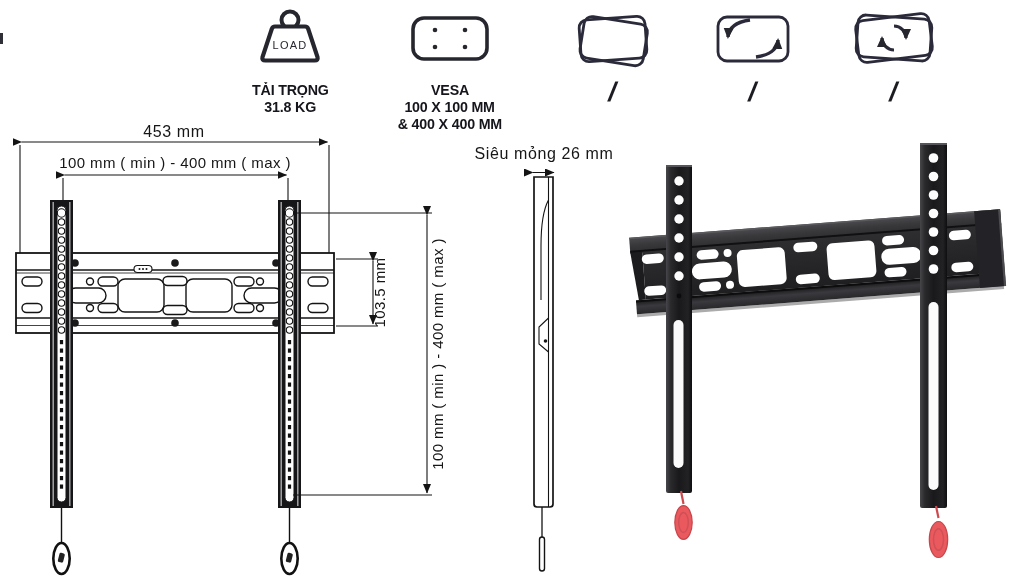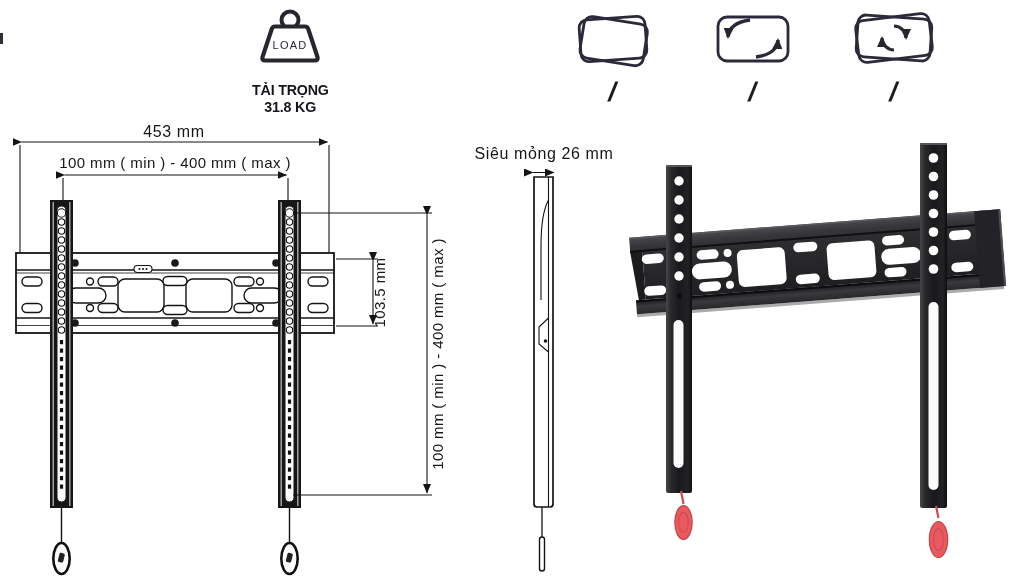--- a/index.html
+++ b/index.html
@@ -42,20 +42,34 @@
       <svg width="74" height="60">
         <circle cx="37" cy="12" r="8.5" fill="none" stroke="#26262f" stroke-width="4"></circle>
         <path d="M22,18.5 Q19.5,18.5 18.8,21 L9.5,49 Q8.6,52.5 12.3,52.5 L61.7,52.5 Q65.4,52.5 64.5,49 L55.2,21 Q54.5,18.5 52,18.5 Z" fill="#ffffff" stroke="#26262f" stroke-width="4.2"></path>
         <text x="37" y="41" text-anchor="middle" font-size="11" letter-spacing="1.2" fill="#26262f" font-family="Liberation Sans, sans-serif">LOAD</text>
       </svg>
     </div>
     <div class="feature-label">TẢI TRỌNG</div>
     <div class="feature-label" style="margin-top:0">31.8 KG</div>
   </div>
 
+  <div class="feature" style="left:375px">
+    <div class="icon-slot">
+      <svg width="80" height="47">
+        <rect x="3" y="3" width="74" height="41" rx="11" fill="none" stroke="#26262f" stroke-width="3.6"></rect>
+        <circle cx="25" cy="15" r="2.3" fill="#26262f"></circle>
+          <circle cx="55" cy="15" r="2.3" fill="#26262f"></circle>
+        <circle cx="25" cy="32" r="2.3" fill="#26262f"></circle>
+          <circle cx="55" cy="32" r="2.3" fill="#26262f"></circle>
+      </svg>
+    </div>
+    <div class="feature-label">VESA</div>
+    <div class="feature-label" style="margin-top:0">100 X 100 MM</div>
+    <div class="feature-label" style="margin-top:0">&amp; 400 X 400 MM</div>
+  </div>
 
   <div class="feature" style="left:538px">
     <div class="icon-slot">
       <svg width="86" height="66">
         <g transform="rotate(-4 43 34)">
             <rect x="10" y="13" width="66" height="42" rx="8" fill="none" stroke="#2a2a3a" stroke-width="2.8"></rect>
           </g>
         <g transform="rotate(9 43 34)">
             <rect x="12" y="15" width="64" height="42" rx="8" fill="none" stroke="#2a2a3a" stroke-width="2.8"></rect>
           </g>

